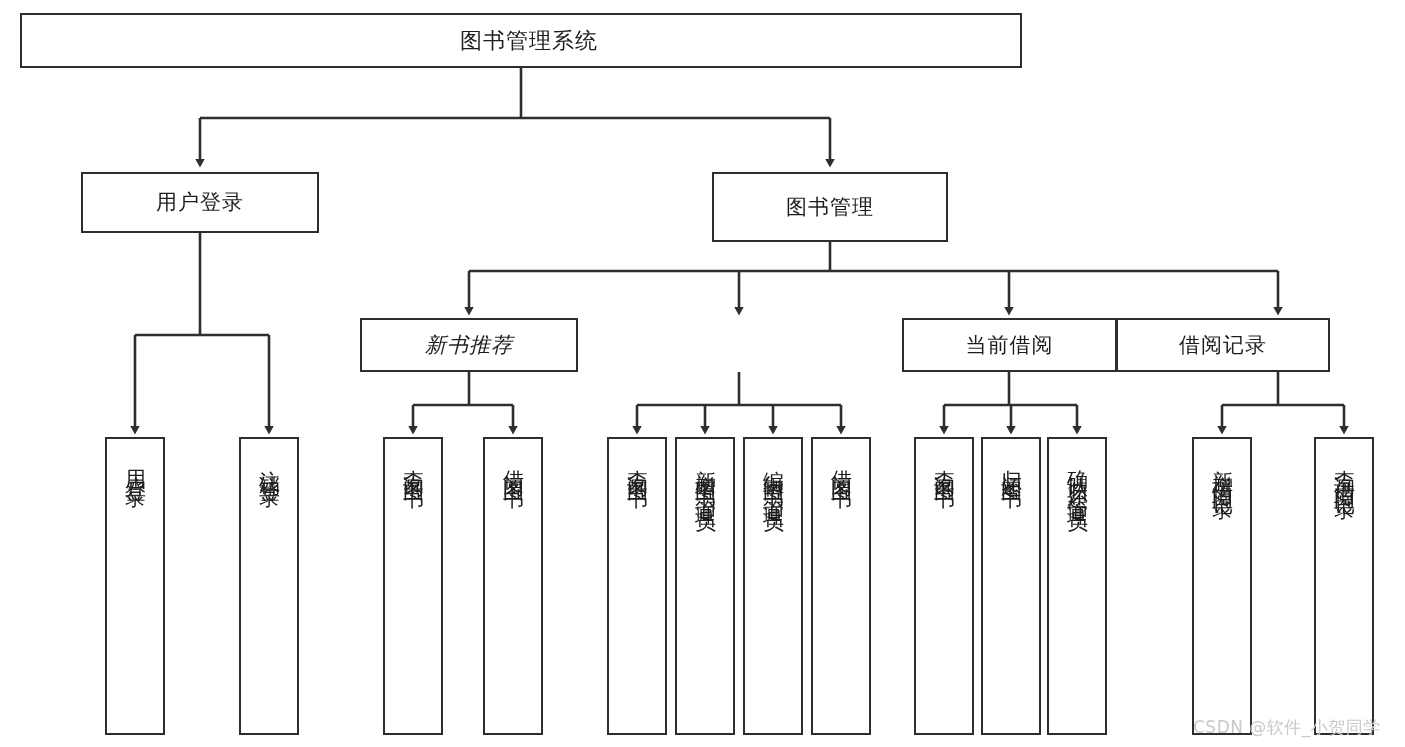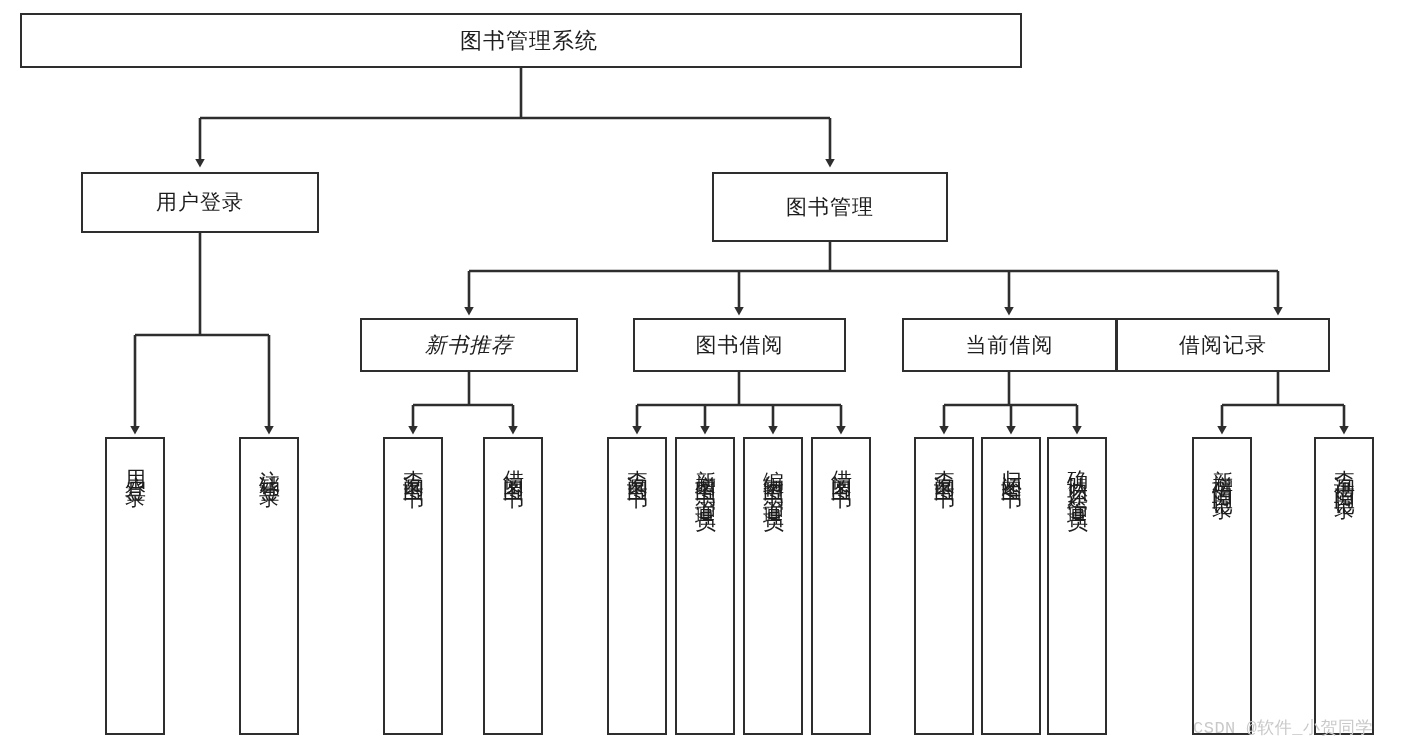--- a/index.html
+++ b/index.html
@@ -137,23 +137,20 @@
   <div class="node horiz" style="left:81px; top:172px; width:238px; height:61px;">
     <span class="label">用户登录</span>
   </div>
   <div class="node horiz" style="left:712px; top:172px; width:236px; height:70px;">
     <span class="label">图书管理</span>
   </div>
 
   <div class="node horiz" style="left:360px; top:318px; width:218px; height:54px;font-style:italic;">
     <span class="label">新书推荐</span>
   </div>
-  <div class="node horiz" style="left:633px; top:318px; width:213px; height:54px;">
-    <span class="label">图书借阅</span>
-  </div>
   <div class="node horiz" style="left:902px; top:318px; width:215px; height:54px;">
     <span class="label">当前借阅</span>
   </div>
   <div class="node horiz" style="left:1116px; top:318px; width:214px; height:54px;">
     <span class="label">借阅记录</span>
   </div>
 
   <div class="node leaf" style="left:105px; top:437px; width:60px; height:298px;">
     <span class="label">用户登录</span>
   </div>
@@ -191,15 +188,15 @@
     <span class="label">确认归还（管理员）</span>
   </div>
 
   <div class="node leaf" style="left:1192px; top:437px; width:60px; height:298px;">
     <span class="label">新增借阅记录</span>
   </div>
   <div class="node leaf" style="left:1314px; top:437px; width:60px; height:298px;">
     <span class="label">查询借阅记录</span>
   </div>
 
-  <div class="watermark" style="left:1193px; top:716px;font-family:Liberation Mono, monospace;">CSDN @软件_小贺同学</div>
+  <div class="watermark" style="left:1193px; top:716px;">CSDN @软件_小贺同学</div>
 
 </div>
 
 </body></html>

